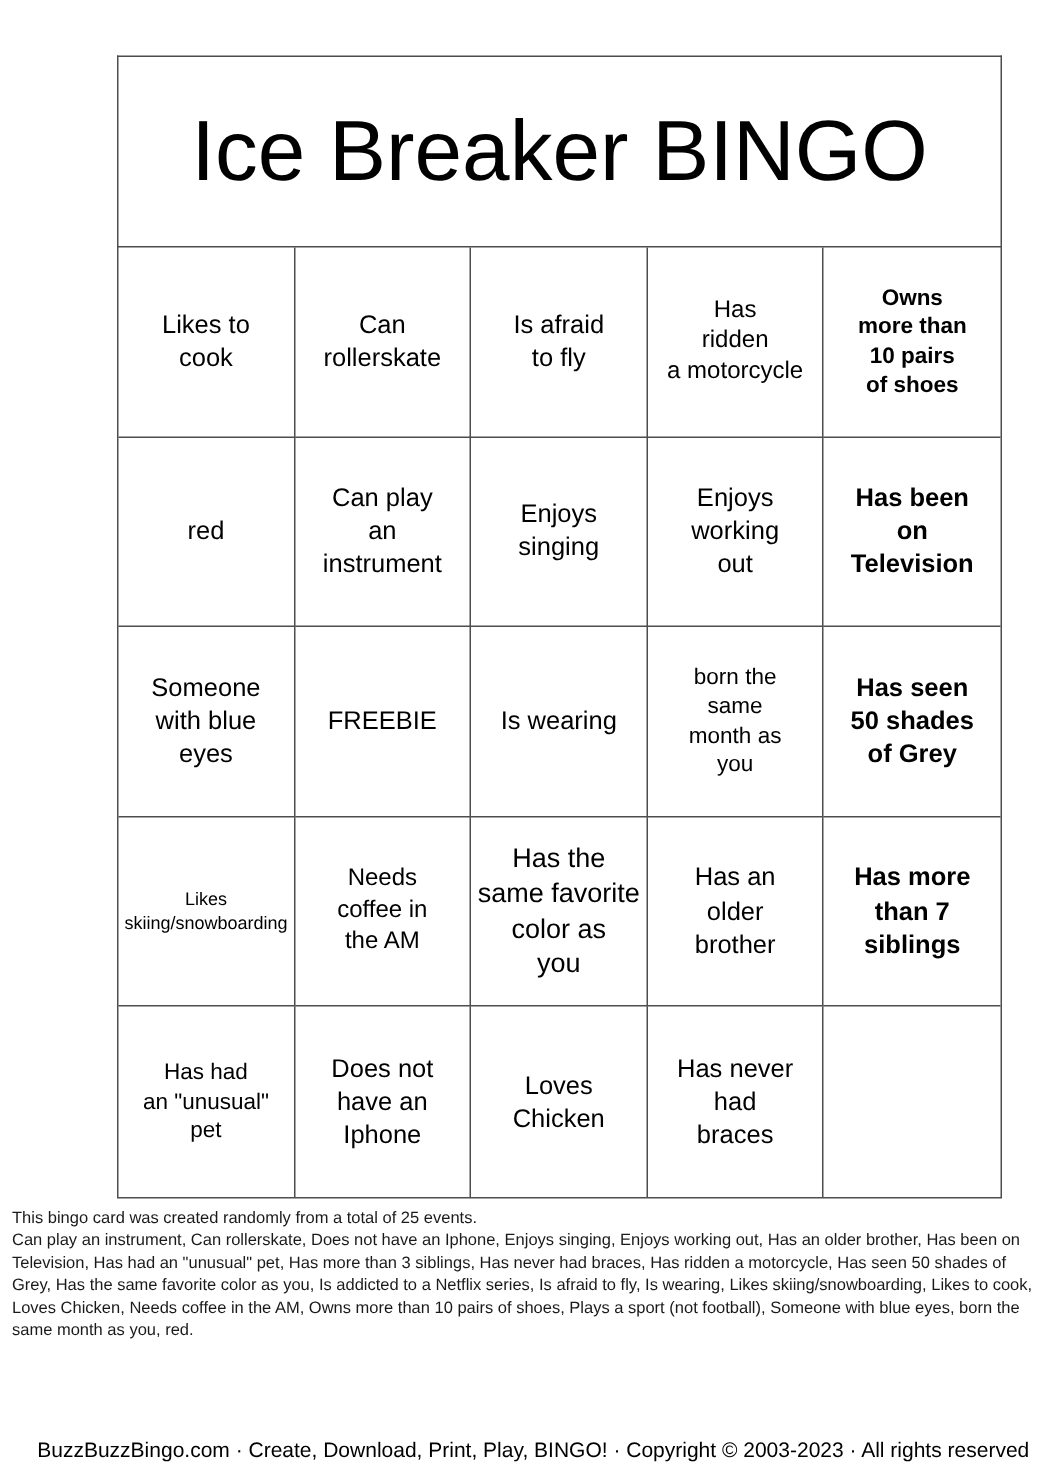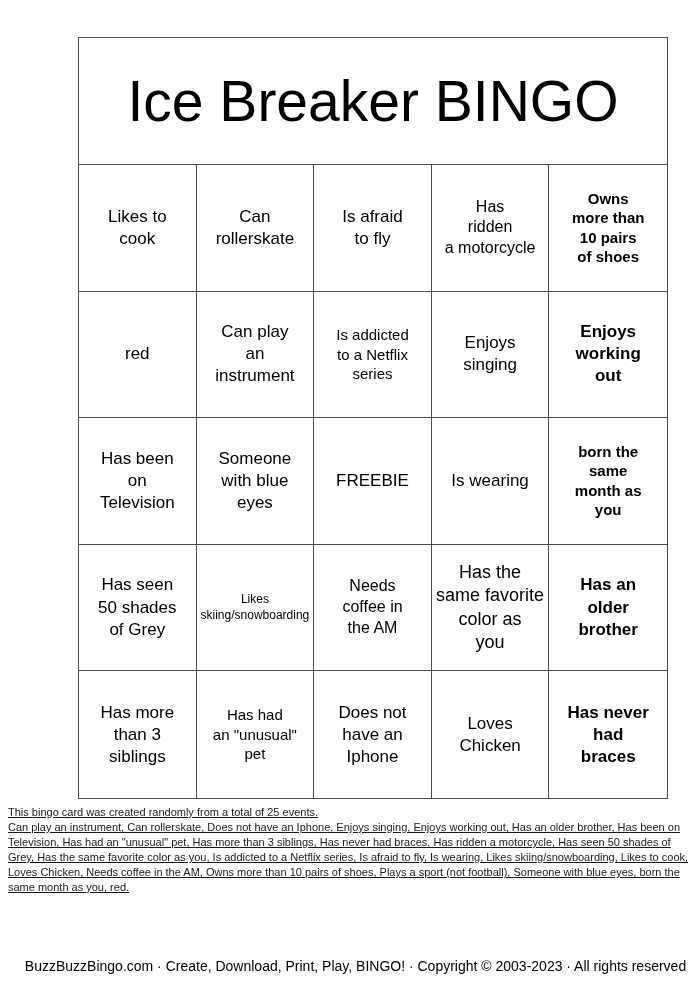--- a/index.html
+++ b/index.html
@@ -53,21 +53,21 @@
   .fs14 { font-size: 18px; }
   .fs12 { font-size: 12px; }
   .fine-print {
     position: absolute;
     left: 8px; right: 7px; top: 805px;
     font-size: 11px;
     line-height: 15px;
     color: #1a1a1a;
     text-align: left;
   }
-  .fine-print p { margin: 0; text-decoration: underline; }
+  .fine-print p { margin: 0; }
   .footer {
     position: absolute;
     left: 0; right: 0; top: 958px;
     text-align: center;
     font-size: 14px;
     margin-left: 12px;
   }
 </style>
 </head>
 <body>
@@ -90,23 +90,20 @@
 a motorcycle</div>
       <div class="cell fs15">Owns
 more than
 10 pairs
 of shoes</div>
 
       <div class="cell">red</div>
       <div class="cell">Can play
 an
 instrument</div>
-      <div class="cell fs15">Is addicted
-to a Netflix
-series</div>
       <div class="cell">Enjoys
 singing</div>
       <div class="cell">Enjoys
 working
 out</div>
 
       <div class="cell">Has been
 on
 Television</div>
       <div class="cell">Someone
@@ -129,21 +126,21 @@
 the AM</div>
       <div class="cell fs14">Has the
 same favorite
 color as
 you</div>
       <div class="cell">Has an
 older
 brother</div>
 
       <div class="cell">Has more
-than 3
+than 7
 siblings</div>
       <div class="cell fs15">Has had
 an "unusual"
 pet</div>
       <div class="cell">Does not
 have an
 Iphone</div>
       <div class="cell">Loves
 Chicken</div>
       <div class="cell">Has never

